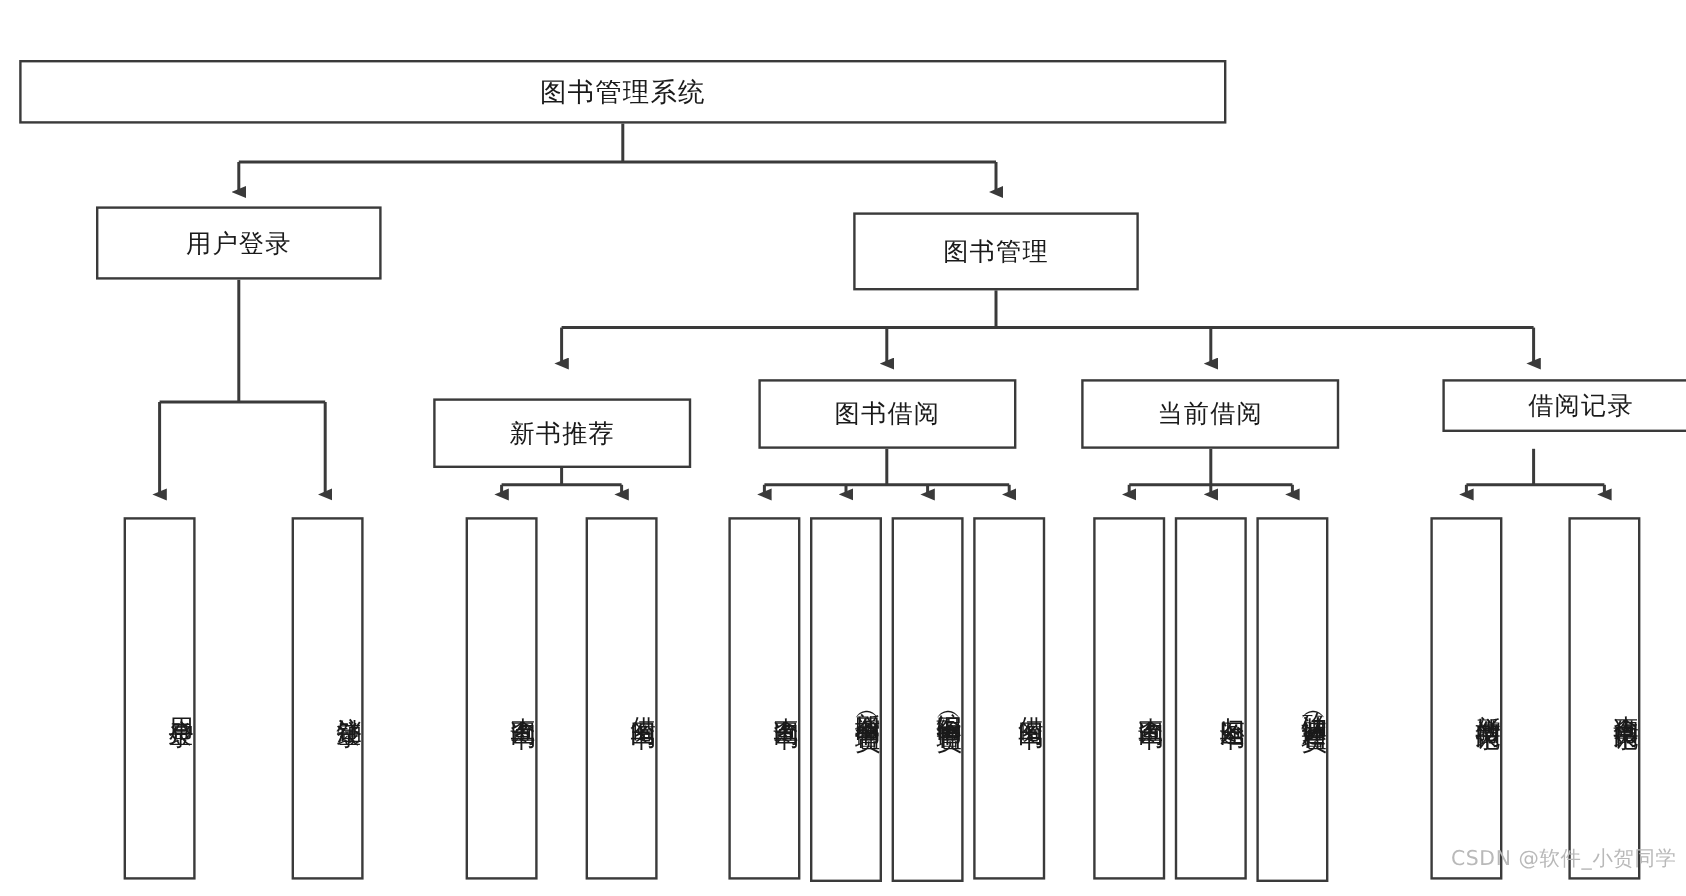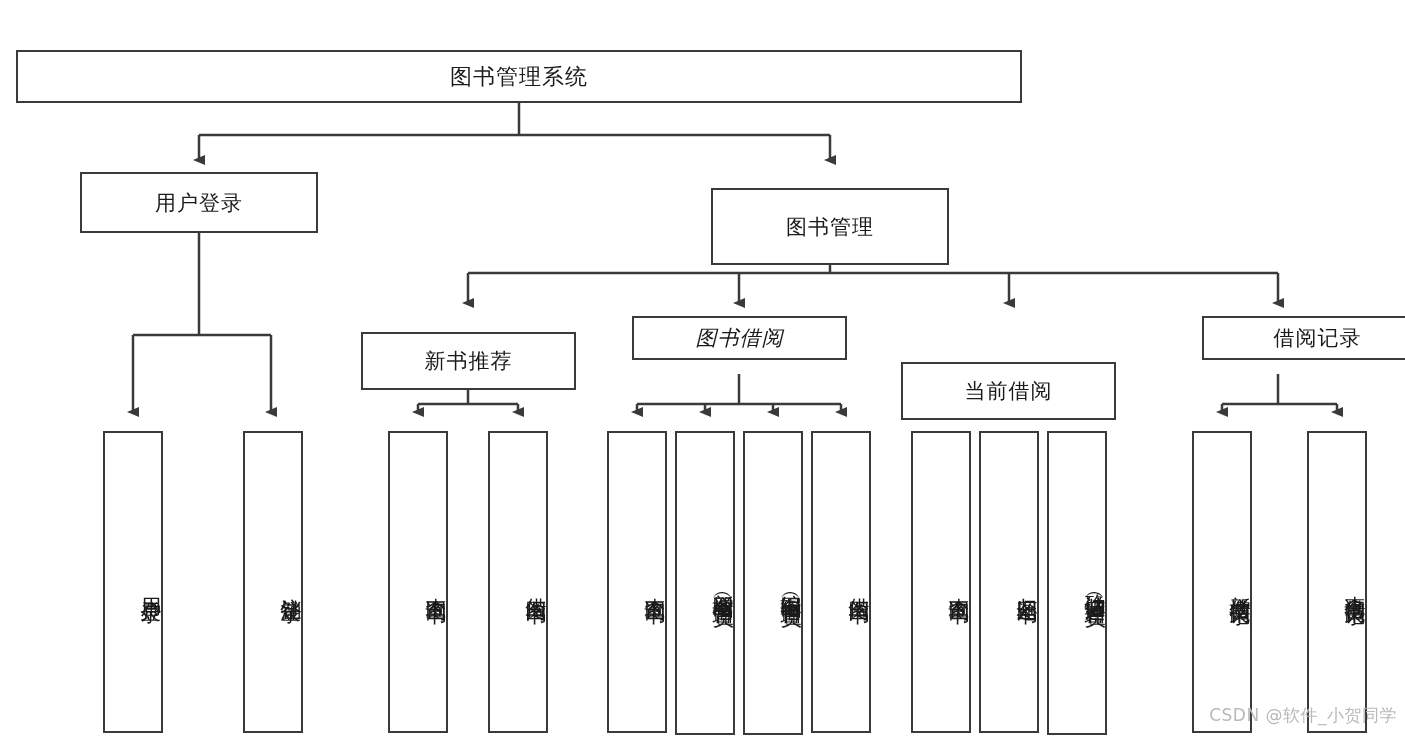--- a/index.html
+++ b/index.html
@@ -120,25 +120,25 @@
       <path d="M1278,374 L1278,404"></path>
       <path d="M1222,404 L1337,404"></path>
       <path d="M1222,404 L1222,412" marker-end="url(#arrow)"></path>
       <path d="M1337,404 L1337,412" marker-end="url(#arrow)"></path>
     </g>
   </svg>
 
   <div class="node h root" style="left:16px; top:12px; width:1006px; height:53px;margin-top:38px;">图书管理系统</div>
 
   <div class="node h" style="left:80px; top:172px; width:238px; height:61px;">用户登录</div>
-  <div class="node h" style="left:711px; top:188px; width:238px; height:77px;">图书管理</div>
+  <div class="node h" style="left:711px; top:177px; width:238px; height:65px;">图书管理</div>
 
   <div class="node h" style="left:361px; top:332px; width:215px; height:58px;">新书推荐</div>
-  <div class="node h" style="left:632px; top:316px; width:215px; height:44px;font-style:italic;">图书借阅</div>
-  <div class="node h" style="left:901px; top:316px; width:215px; height:58px;margin-top:46px;">当前借阅</div>
+  <div class="node h" style="left:632px; top:316px; width:215px; height:58px;">图书借阅</div>
+  <div class="node h" style="left:901px; top:316px; width:215px; height:58px;">当前借阅</div>
   <div class="node h" style="left:1202px; top:316px; width:215px; height:44px;padding-left:16px;">借阅记录</div>
 
   <div class="node v" style="left:103px; top:431px; width:60px; height:302px;">
     <span class="vlabel">用户登录</span>
   </div>
   <div class="node v" style="left:243px; top:431px; width:60px; height:302px;">
     <span class="vlabel">注销登录</span>
   </div>
 
   <div class="node v" style="left:388px; top:431px; width:60px; height:302px;">

